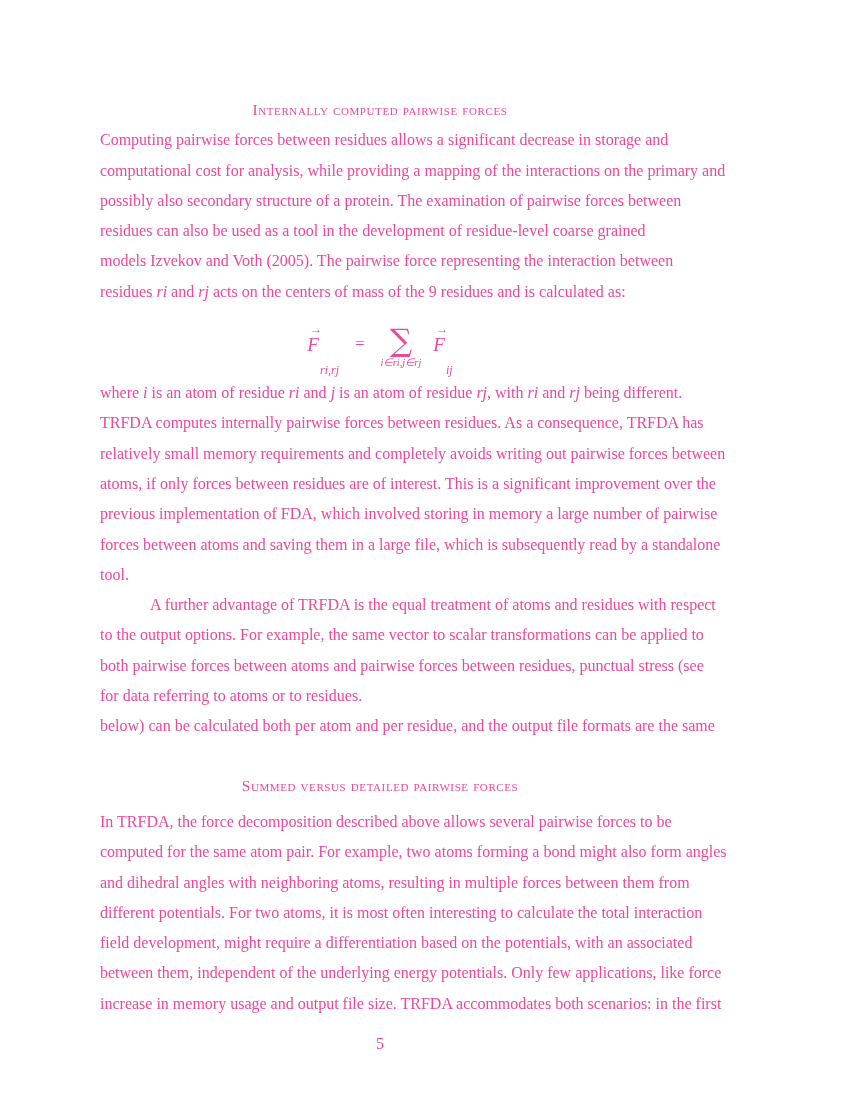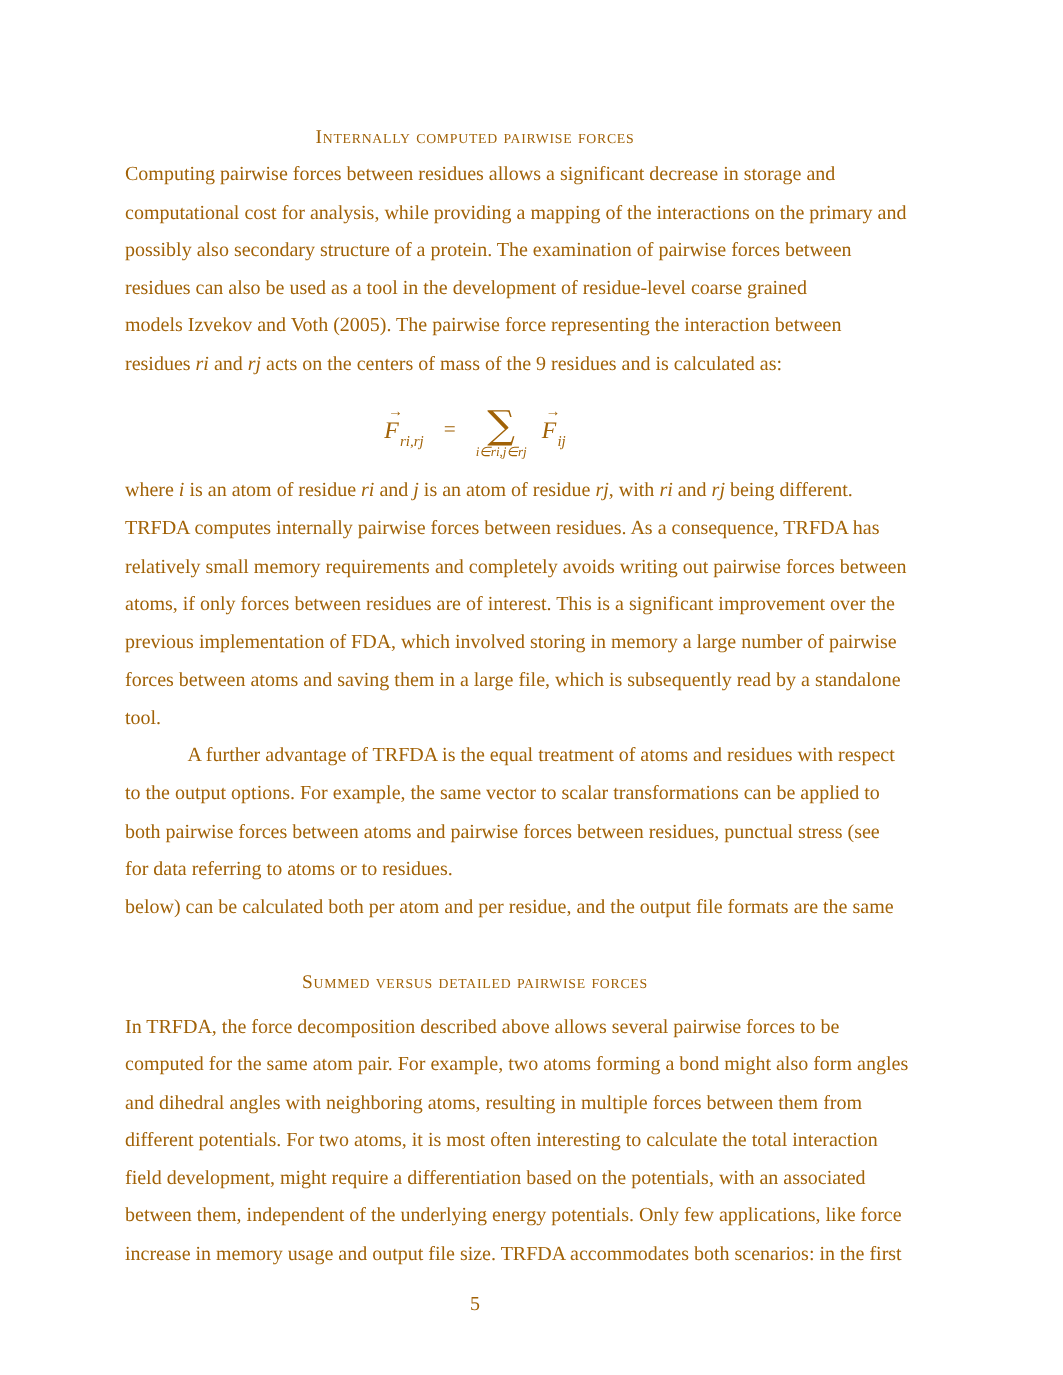--- a/index.html
+++ b/index.html
@@ -5,21 +5,21 @@
   html, body {
     margin: 0;
     padding: 0;
     background: #ffffff;
   }
   .page {
     position: relative;
     width: 760px;
     height: 1100px;
     background: #ffffff;
-    color: #a16207;
+    color: #ec4899;
     font-family: "Liberation Serif", serif;
     font-size: 16px;
     overflow: hidden;
   }
   .content {
     padding: 0 100px;
   }
   .sec-heading {
     margin: 0;
     text-align: center;
@@ -73,21 +73,21 @@
     left: 3px;
     font-style: normal;
     font-size: 12px;
     line-height: 12px;
     letter-spacing: -1px;
   }
   .eq-sub {
     font-style: italic;
     font-size: 12px;
     position: relative;
-    top: 7px;
+    top: 23px;
     margin-left: 1px;
   }
   .eq-equals {
     font-size: 17px;
     margin: 0 16px;
     position: relative;
     top: 1px;
   }
   .eq-sum {
     display: inline-flex;

